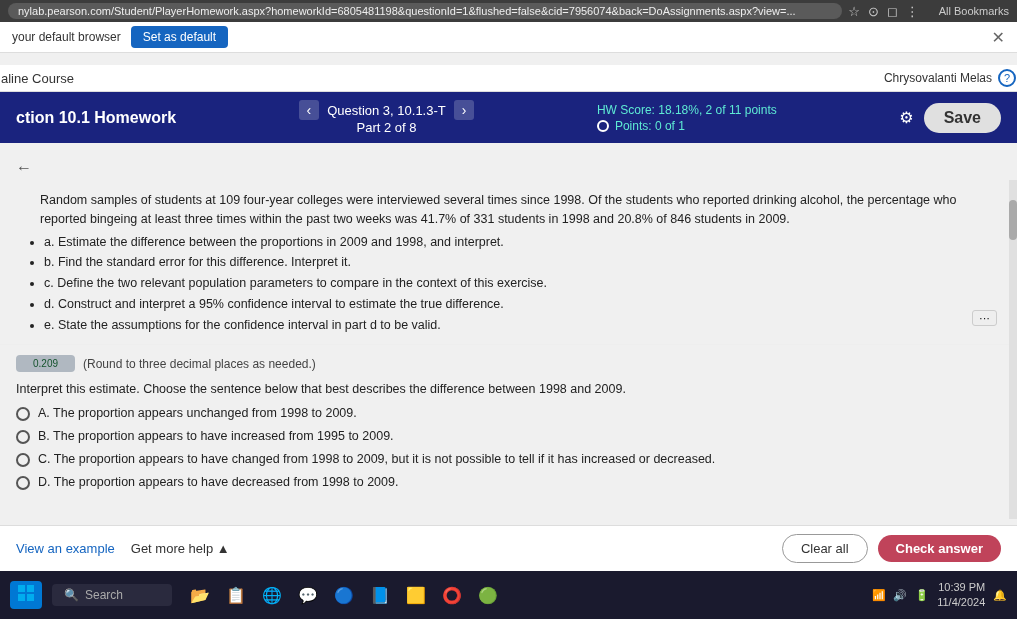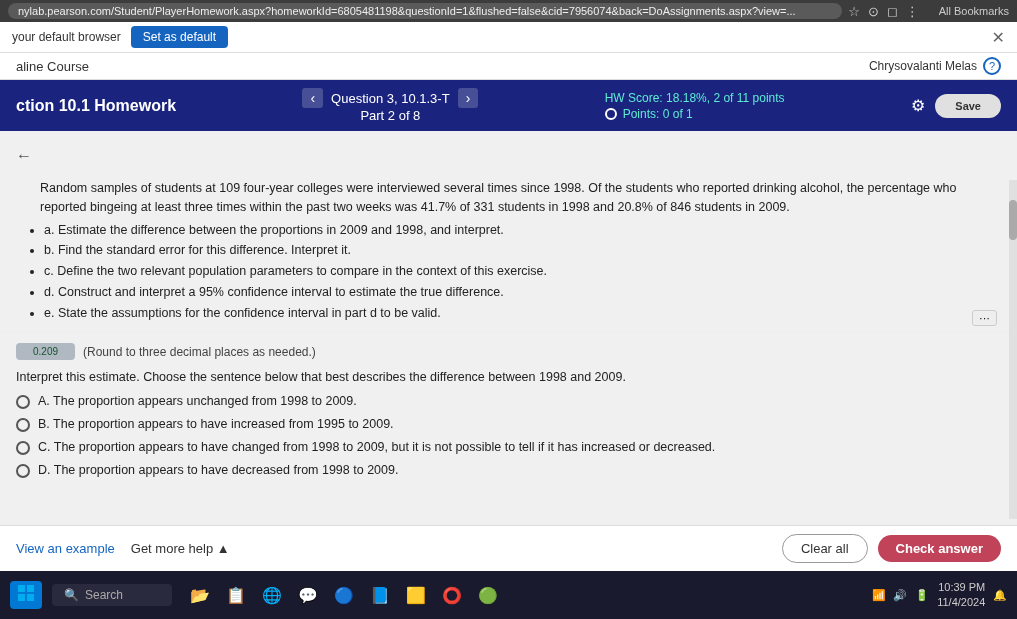--- a/index.html
+++ b/index.html
@@ -64,24 +64,25 @@
     .close-x {
       cursor: pointer;
       font-size: 16px;
       color: #666;
     }
 
     
     .course-header {
       background: white;
       border-bottom: 1px solid #ddd;
-      padding: 4px 16px;
+      padding: 4px 1px;
       display: flex;
       align-items: center;
       justify-content: space-between;
+      margin-top: 12px;
     }
     .course-title { font-size: 13px; color: #333; }
     .user-info { font-size: 12px; color: #333; display: flex; align-items: center; gap: 6px; }
     .help-icon {
       width: 18px; height: 18px; border-radius: 50%; border: 2px solid #1565c0;
       display: flex; align-items: center; justify-content: center;
       font-size: 11px; color: #1565c0; cursor: pointer;
     }
 
     
@@ -127,21 +128,21 @@
       border: 2px solid white; display: inline-block;
     }
     .hw-actions { display: flex; align-items: center; gap: 10px; }
     .gear-icon { color: white; font-size: 16px; cursor: pointer; }
     .save-btn {
       background: #e0e0e0;
       color: #333;
       border: none;
       border-radius: 16px;
       padding: 6px 20px;
-      font-size: 11px;
+      font-size: 16px;
       cursor: pointer;
       font-weight: bold;
     }
 
     
     .question-area {
       padding: 12px 16px 8px 16px;
       font-size: 12.5px;
       color: #222;
       display: flex;

